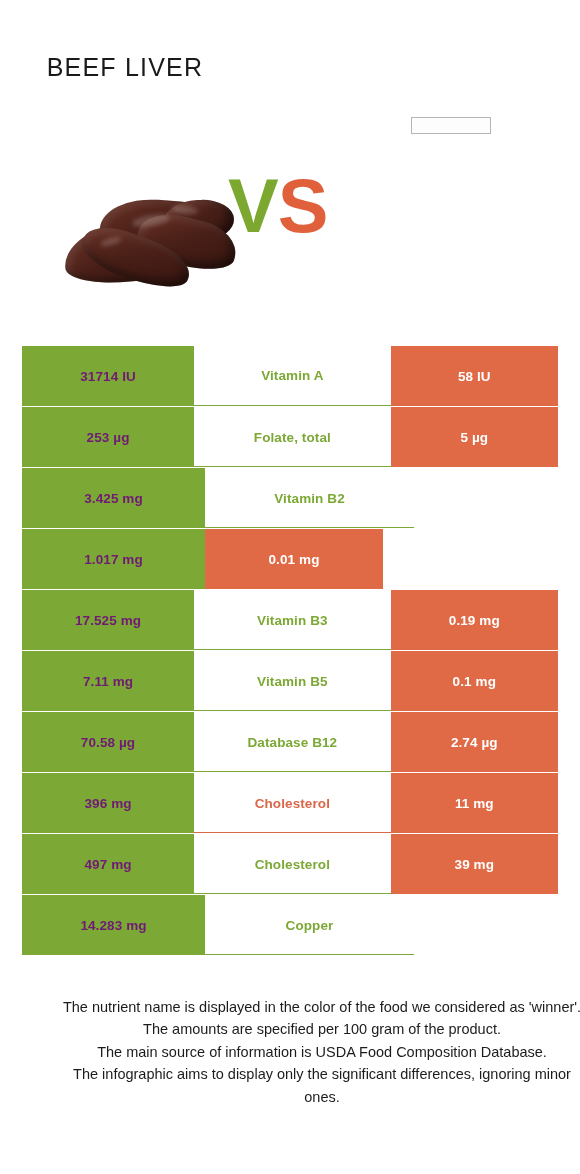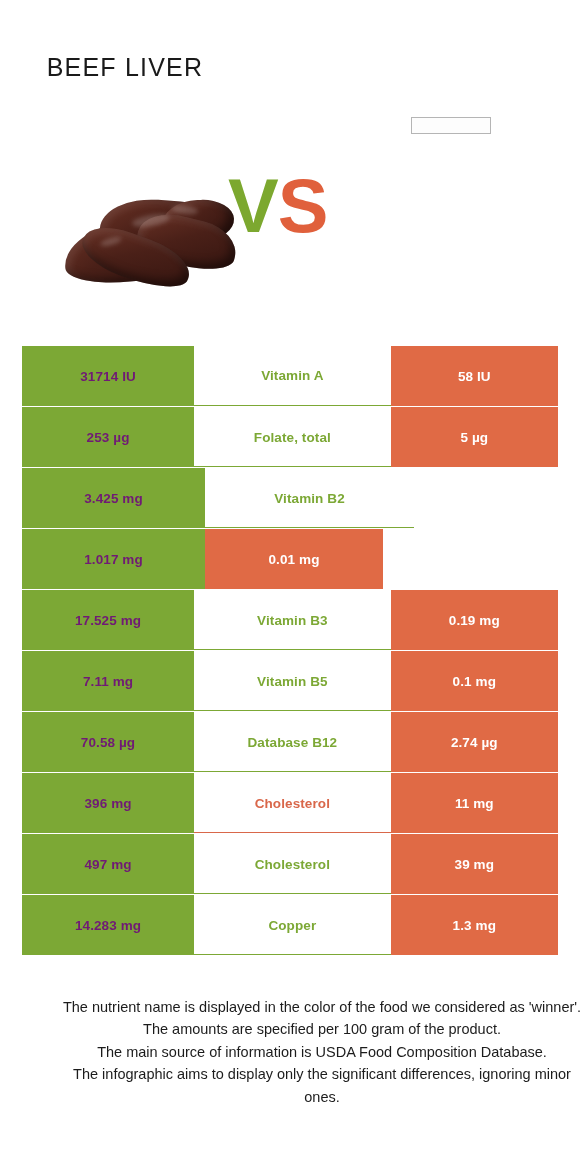--- a/index.html
+++ b/index.html
@@ -227,21 +227,20 @@
       <div class="cell cell-right">11 mg</div>
     </div>
     <div class="row">
       <div class="cell cell-left">497 mg</div>
       <div class="cell cell-mid">Cholesterol</div>
       <div class="cell cell-right">39 mg</div>
     </div>
     <div class="row">
       <div class="cell cell-left">14.283 mg</div>
       <div class="cell cell-mid">Copper</div>
-      <div class="cell cell-right">1.3 mg</div>
     </div>
   </div>
 
 <div class="footer" id="footer-note">
     <div>The nutrient name is displayed in the color of the food we considered as 'winner'.</div>
     <div>The amounts are specified per 100 gram of the product.</div>
     <div>The main source of information is USDA Food Composition Database.</div>
     <div>The infographic aims to display only the significant differences, ignoring minor ones.</div>
   </div>
 

